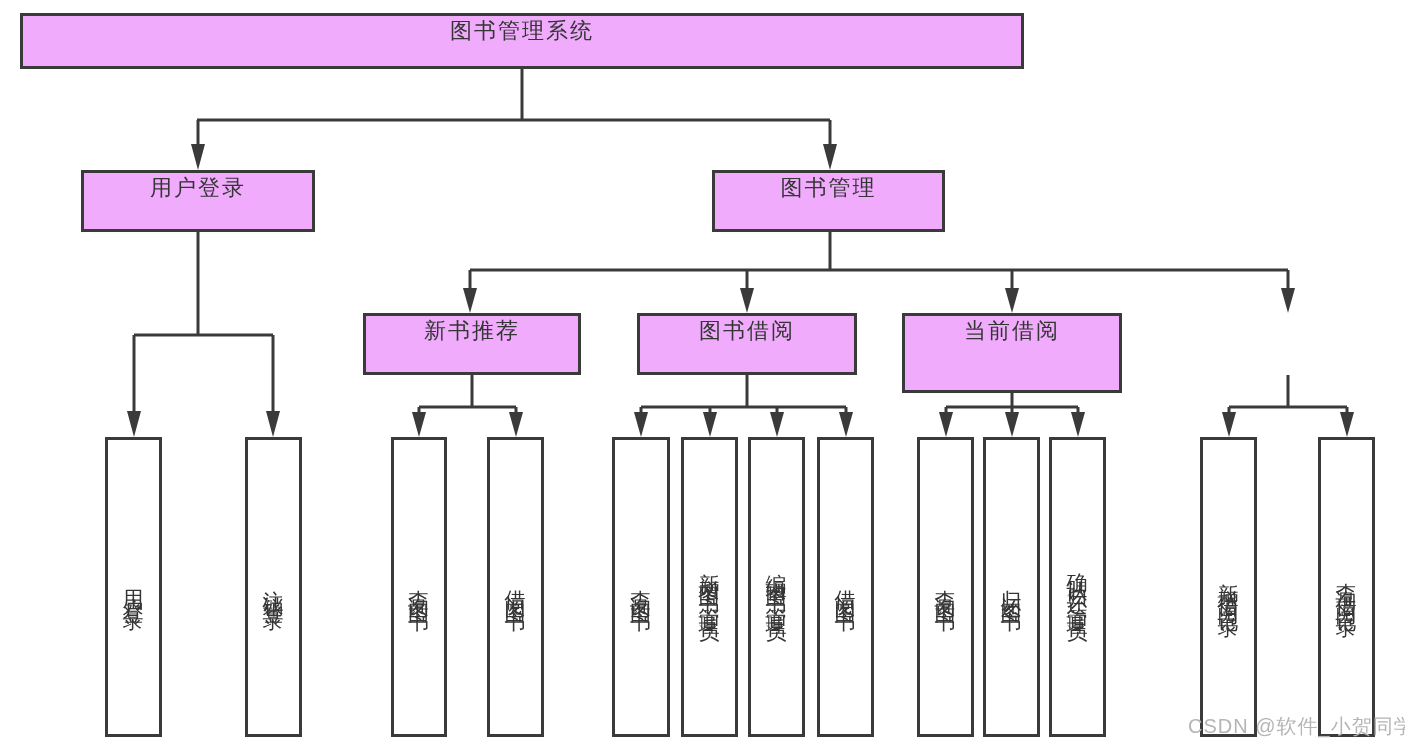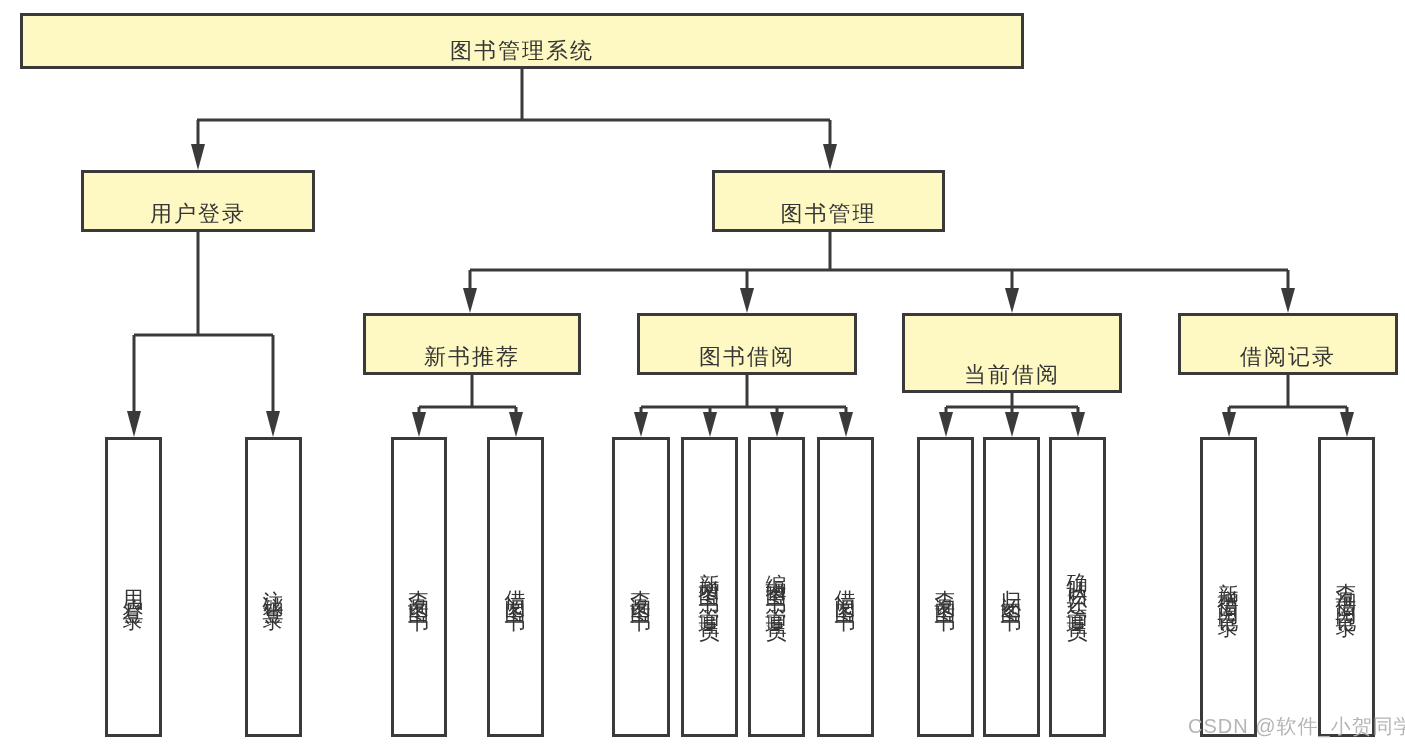--- a/index.html
+++ b/index.html
@@ -13,23 +13,23 @@
   }
   .connector-svg {
     position: absolute;
     left: 0; top: 0;
     width: 1405px; height: 747px;
   }
   .hbox {
     position: absolute;
     box-sizing: border-box;
     border: 3px solid #3a3a3a;
-    background: #fef9c3;
+    background: #f0abfc;
     display: flex;
-    align-items: flex-end;
+    align-items: flex-start;
     justify-content: center;
   }
   .hbox .lbl {
     font-size: 22px;
     letter-spacing: 2px;
     color: #353535;
     white-space: nowrap;
   }
   .vbox {
     position: absolute;
@@ -159,23 +159,20 @@
 
   <div class="hbox" style="left:363px; top:313px; width:218px; height:62px;font-family:Liberation Mono, monospace;">
     <span class="lbl">新书推荐</span>
   </div>
   <div class="hbox" style="left:637px; top:313px; width:220px; height:62px;">
     <span class="lbl">图书借阅</span>
   </div>
   <div class="hbox" style="left:902px; top:313px; width:220px; height:80px;">
     <span class="lbl">当前借阅</span>
   </div>
-  <div class="hbox" style="left:1178px; top:313px; width:220px; height:62px;">
-    <span class="lbl">借阅记录</span>
-  </div>
 
   <div class="vbox" style="left:105px; width:57px;">
     <span class="lbl">用户登录</span>
   </div>
   <div class="vbox" style="left:245px; width:57px;">
     <span class="lbl">注销登录</span>
   </div>
 
   <div class="vbox" style="left:391px; width:56px;">
     <span class="lbl">查询图书</span>

